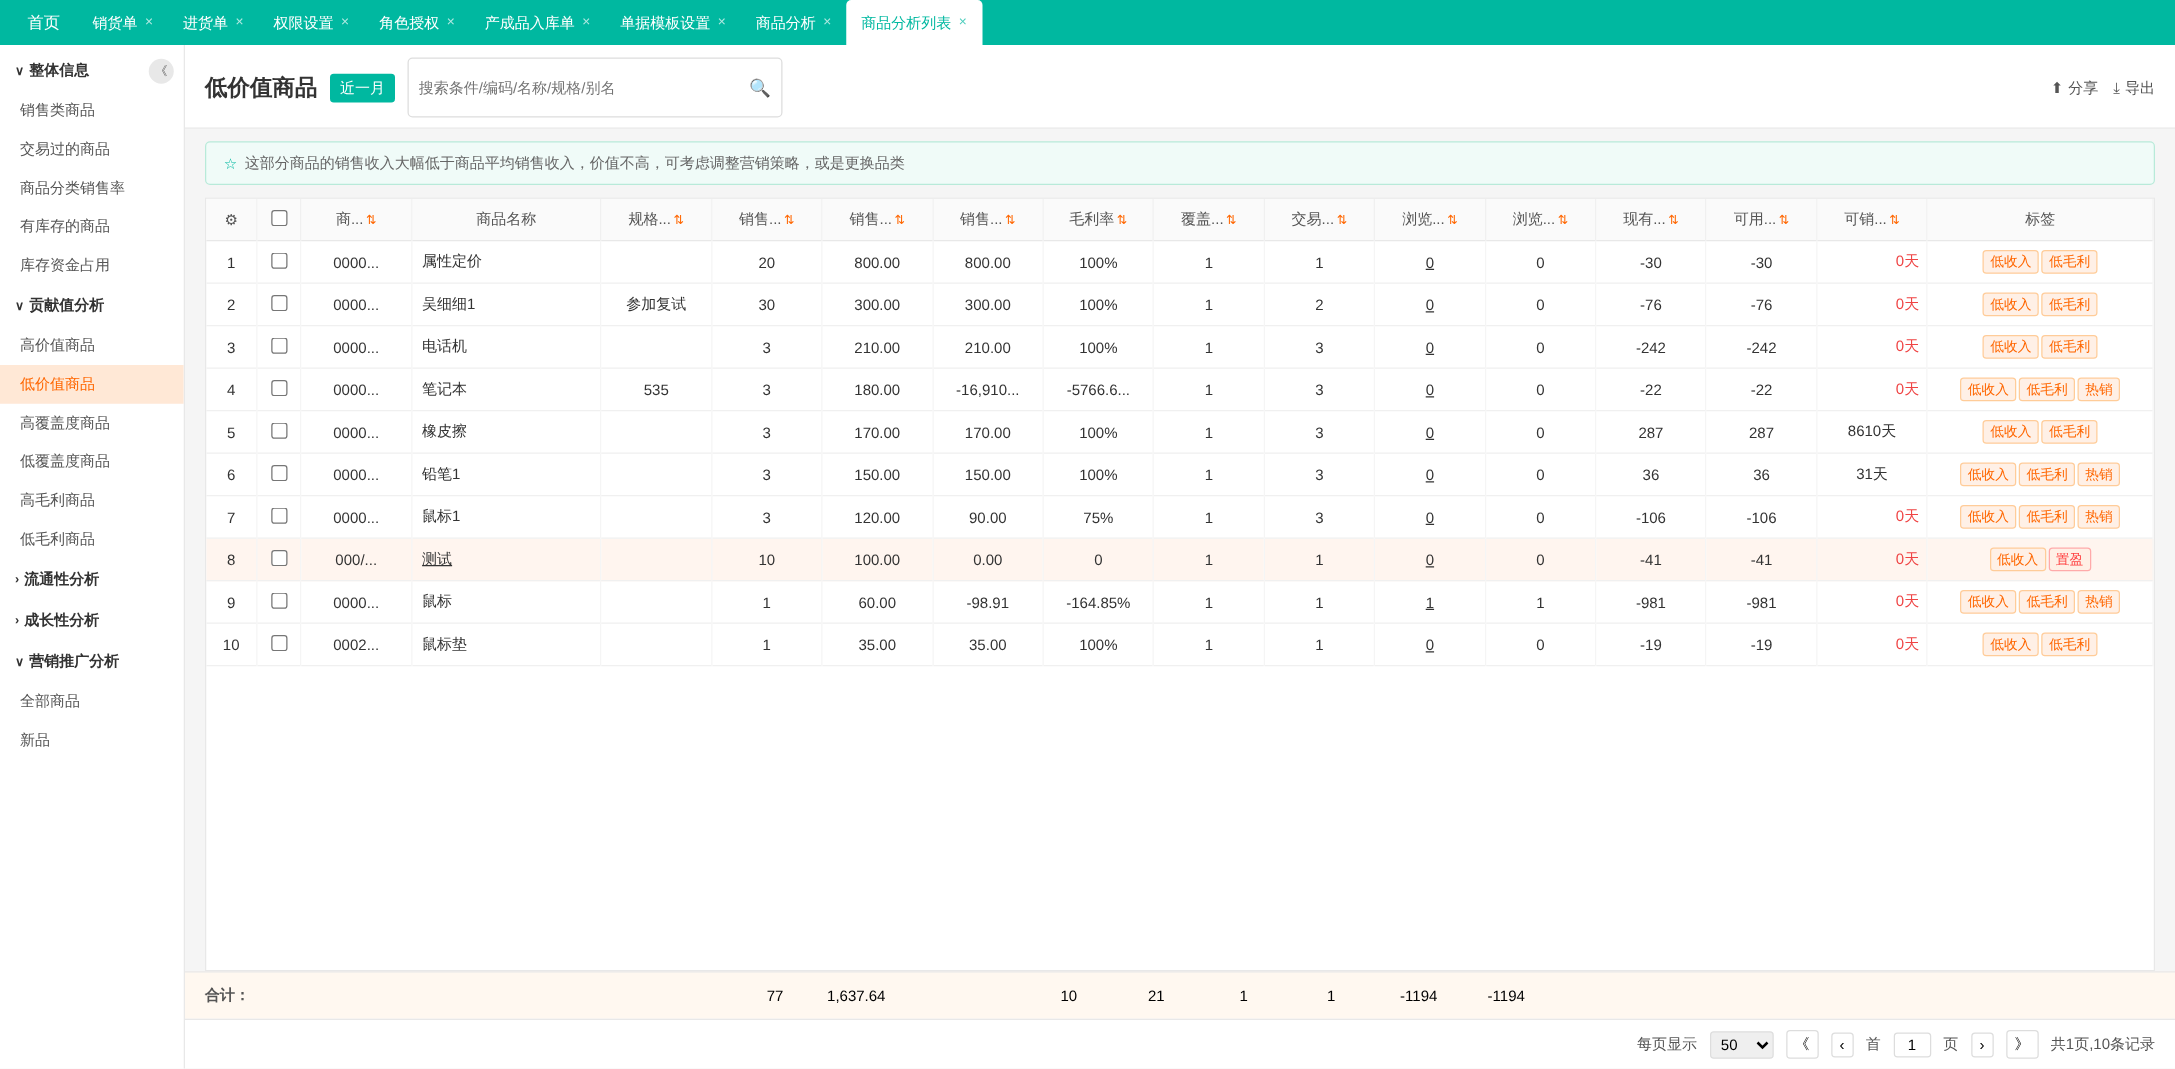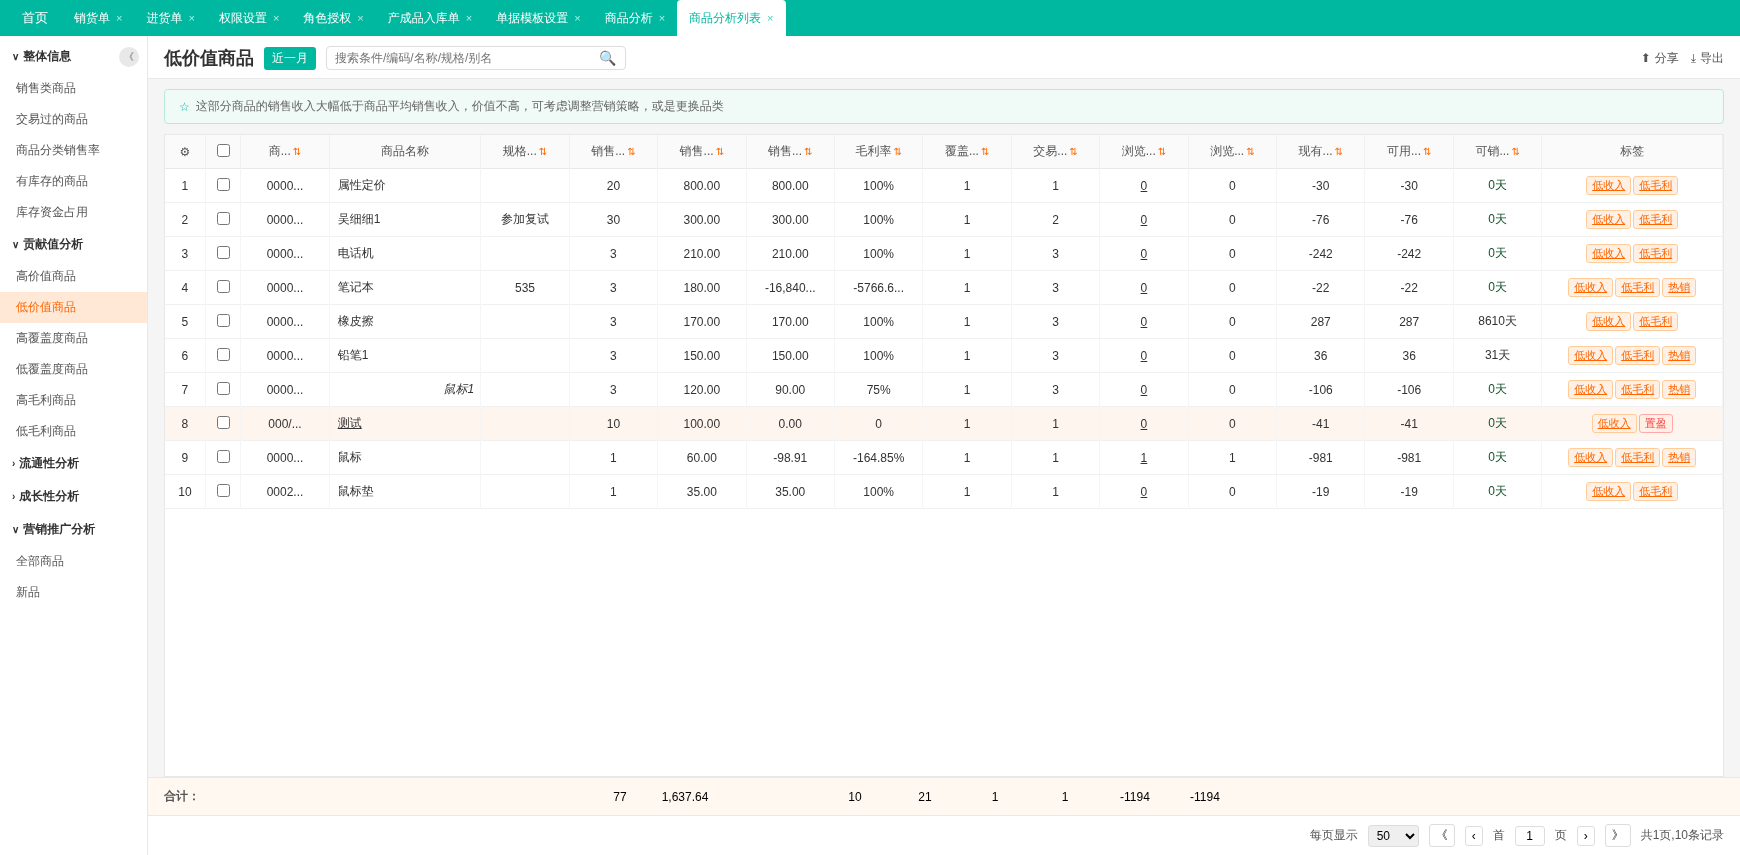--- a/index.html
+++ b/index.html
@@ -90,21 +90,21 @@
       border-radius: 3px;
       padding: 3px 8px;
       cursor: pointer;
       font-size: 12px;
     }
     .search-box {
       display: flex;
       align-items: center;
       border: 1px solid #ddd;
       border-radius: 4px;
-      padding: 3px 8px;
+      padding: 15px 8px;
       background: #fff;
       flex: 1;
       max-width: 300px;
     }
     .search-box input {
       border: none;
       outline: none;
       font-size: 12px;
       flex: 1;
       color: #999;
@@ -177,23 +177,23 @@
       border-right: 1px solid #f5f5f5;
       white-space: nowrap;
     }
     .tag {
       display: inline-block;
       padding: 1px 5px;
       border-radius: 3px;
       font-size: 11px;
       margin: 0 1px;
     }
-    .tag-orange { background: #fff0e6; color: #ff6600; border: 1px solid #ffcc99; text-decoration: underline; }
+    .tag-orange { background: #fff0e6; color: #ff6600; border: 1px solid #ffcc99; }
     .tag-red { background: #fff0e6; color: #ff4444; border: 1px solid #ffaaaa; }
-    .days-zero { color: #14532d; }
+    .days-zero { color: #ef4444; text-align: right; }
     .days-normal { color: #333; }
     .underline { text-decoration: underline; cursor: pointer; }
 
     
     .table-footer {
       background: #fff;
       border-top: 1px solid #e8e8e8;
       padding: 8px 16px;
       display: flex;
       align-items: center;
@@ -457,21 +457,21 @@
     <td><span class="tag tag-orange">低收入</span><span class="tag tag-orange">低毛利</span></td>
   </tr>
             <tr>
     <td>4</td>
     <td><input type="checkbox" style=""></td>
     <td>0000...</td>
     <td style="text-align:left;padding-left:8px;">笔记本</td>
     <td>535</td>
     <td>3</td>
     <td>180.00</td>
-    <td>-16,840...</td>
+    <td>-16,910...</td>
     <td>-5766.6...</td>
     <td>1</td>
     <td>3</td>
     <td><span class="underline">0</span></td>
     <td>0</td>
     <td>-22</td>
     <td>-22</td>
     <td class="days-zero">0天</td>
     <td><span class="tag tag-orange">低收入</span><span class="tag tag-orange">低毛利</span><span class="tag tag-orange">热销</span></td>
   </tr>
@@ -510,21 +510,21 @@
     <td>0</td>
     <td>36</td>
     <td>36</td>
     <td class="days-normal">31天</td>
     <td><span class="tag tag-orange">低收入</span><span class="tag tag-orange">低毛利</span><span class="tag tag-orange">热销</span></td>
   </tr>
             <tr>
     <td>7</td>
     <td><input type="checkbox" style=""></td>
     <td>0000...</td>
-    <td style="text-align:right;padding-left:8px;font-style:italic;">鼠标1</td>
+    <td style="text-align:left;padding-left:8px;">鼠标1</td>
     <td></td>
     <td>3</td>
     <td>120.00</td>
     <td>90.00</td>
     <td>75%</td>
     <td>1</td>
     <td>3</td>
     <td><span class="underline">0</span></td>
     <td>0</td>
     <td>-106</td>

